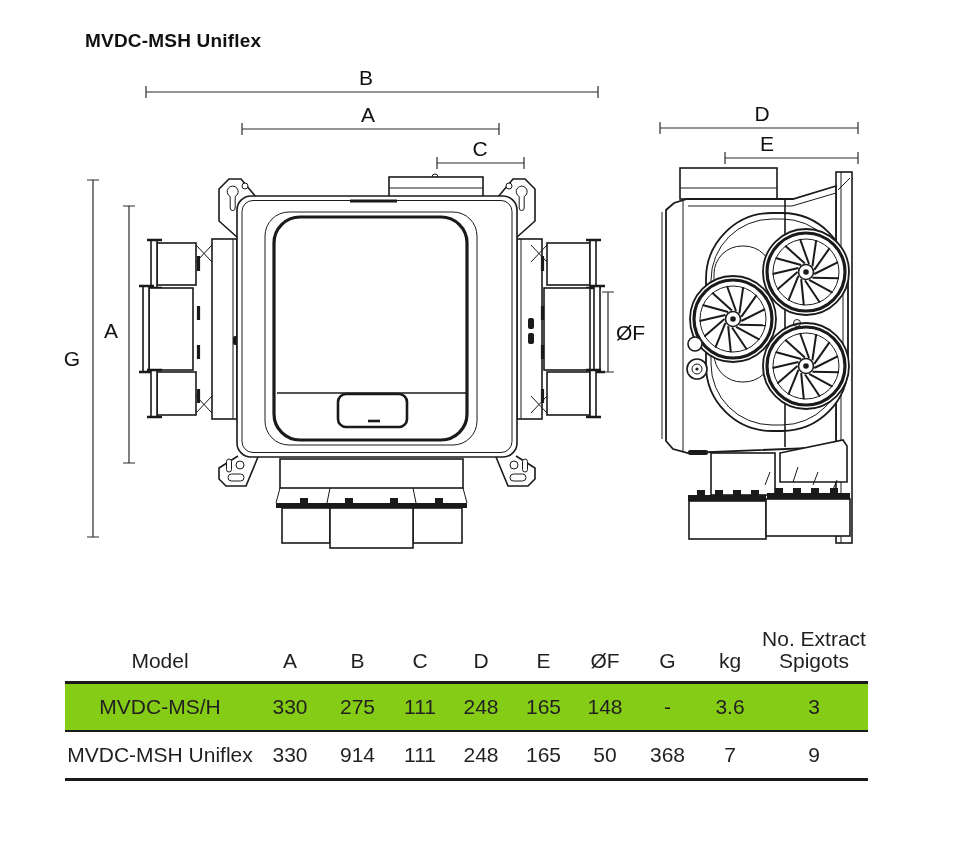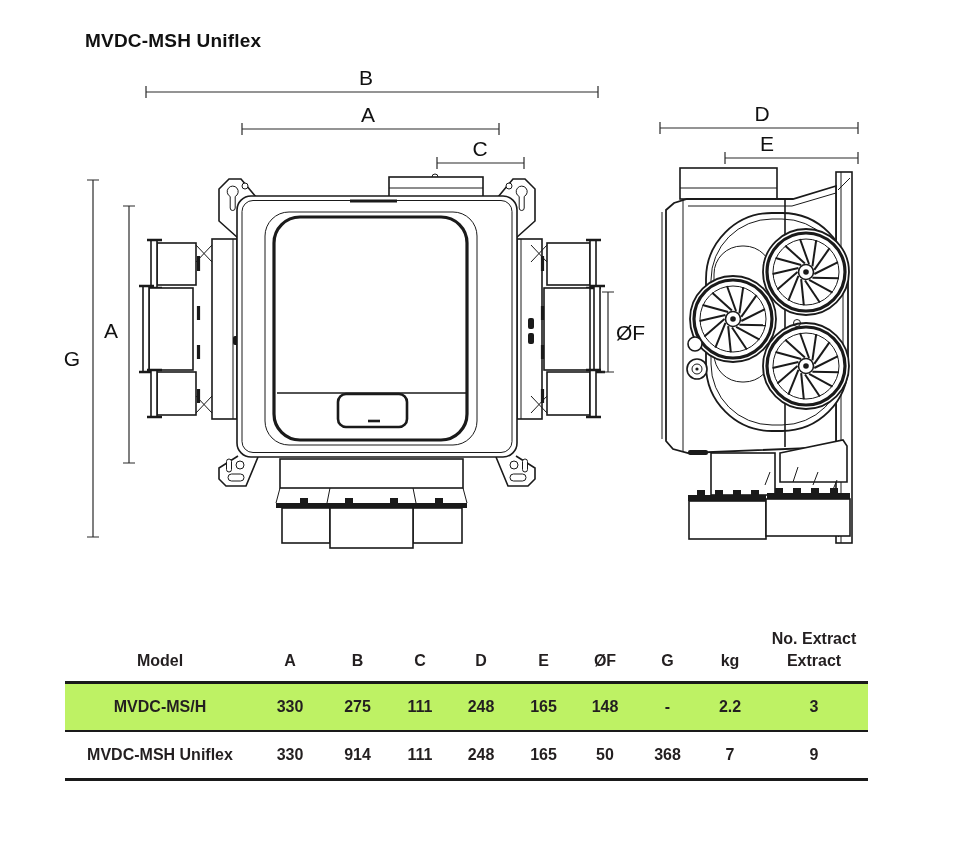--- a/index.html
+++ b/index.html
@@ -22,27 +22,27 @@
   svg .dim   { stroke:#2b2b2b; stroke-width:1.2; fill:none; }
   svg text.dimlbl {
     font-family:"Liberation Sans", sans-serif; font-size:21px; fill:#111;
     text-anchor:middle;
   }
   svg text.dimlbl.start { text-anchor:start; }
   svg .fan line, svg .fan use { stroke:#1a1a1a; stroke-width:2; }
 
   .table-wrap { position:absolute; left:65px; top:620px; width:803px; }
   table.dims { border-collapse:collapse; table-layout:fixed; width:803px; }
-  .dims th, .dims td { text-align:center; font-size:16px; font-weight:700; padding:0; }
+  .dims th, .dims td { text-align:center; font-size:21px; font-weight:400; padding:0; }
   .dims thead th {
     vertical-align:bottom; padding-bottom:9px; line-height:22px; height:52px;
     border-bottom:3px solid #1a1a1a;
   }
   .dims tbody td { height:46px; border-bottom:2px solid #1a1a1a; }
-  .dims tbody tr.hl { background:#bef264; }
+  .dims tbody tr.hl { background:#84cc16; }
   .dims tbody tr:last-child td { border-bottom:3px solid #1a1a1a; }
 </style>
 </head>
 <body>
 
 <div class="page">
 
   <div class="title">MVDC-MSH Uniflex</div>
 
   <svg class="diagram" width="959" height="615" viewBox="0 0 959 615">
@@ -314,35 +314,35 @@
           <th>A</th>
           <th>B</th>
           <th>C</th>
           <th>D</th>
           <th>E</th>
           <th>ØF</th>
           <th>G</th>
           <th>kg</th>
           <th>
             <div>No. Extract</div>
-            <div>Extract</div>
+            <div>Spigots</div>
           </th>
         </tr>
       </thead>
       <tbody>
         <tr class="hl">
           <td>MVDC-MS/H</td>
           <td>330</td>
           <td>275</td>
           <td>111</td>
           <td>248</td>
           <td>165</td>
           <td>148</td>
           <td>-</td>
-          <td>2.2</td>
+          <td>3.6</td>
           <td>3</td>
         </tr>
         <tr>
           <td>MVDC-MSH Uniflex</td>
           <td>330</td>
           <td>914</td>
           <td>111</td>
           <td>248</td>
           <td>165</td>
           <td>50</td>

